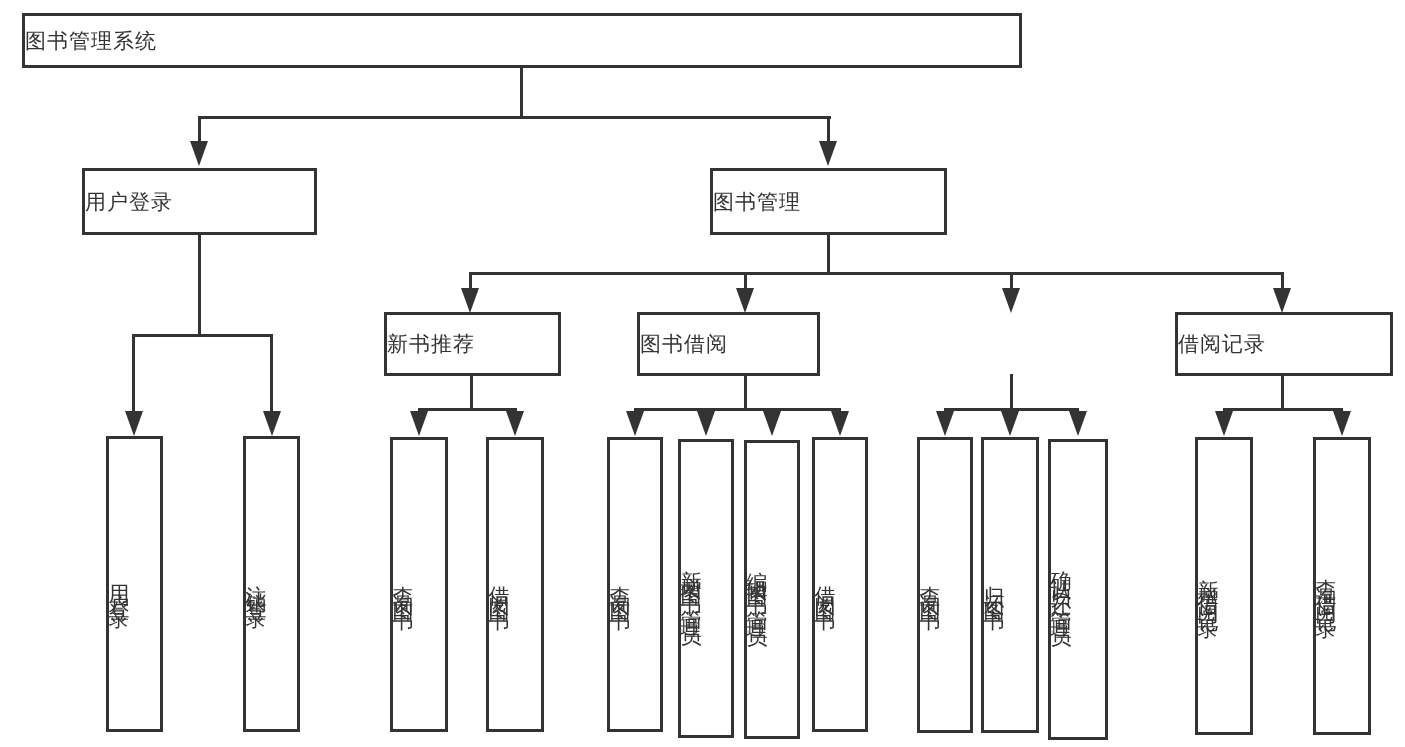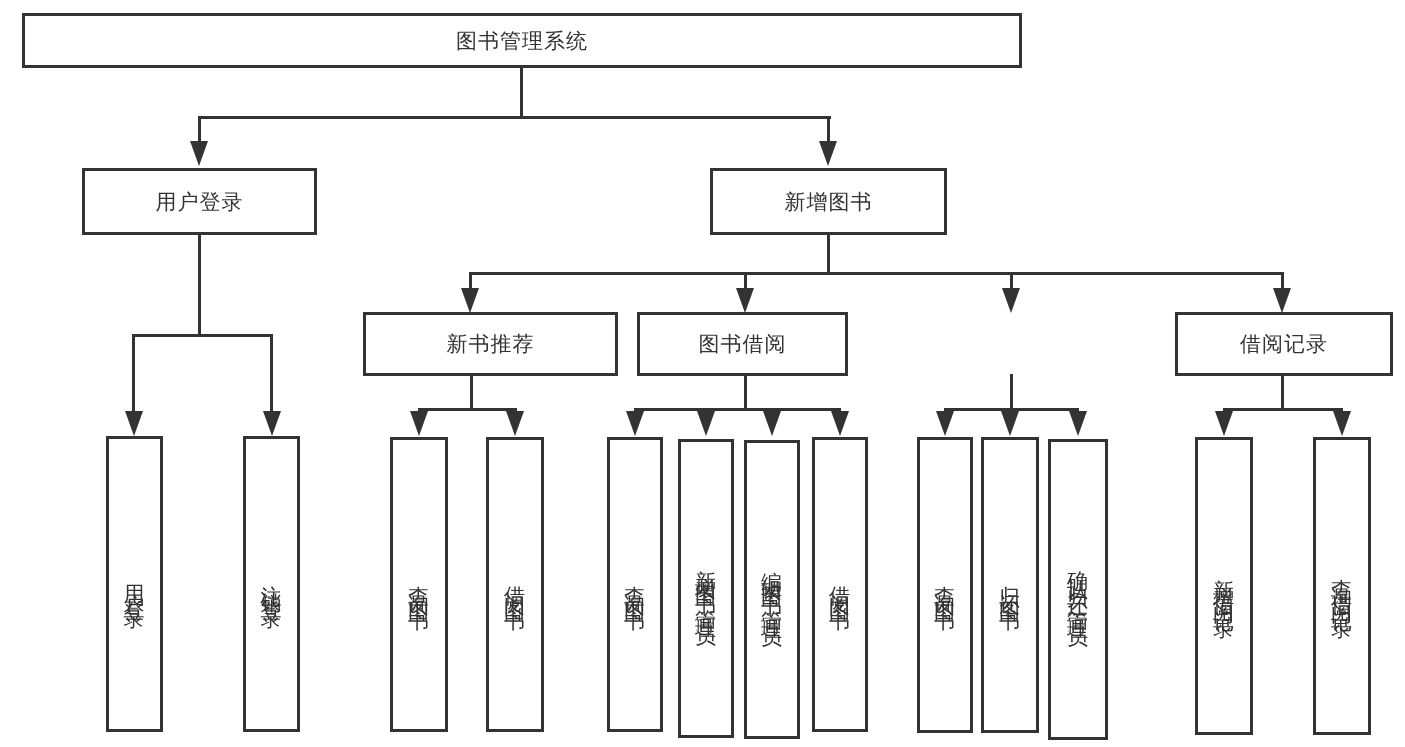--- a/index.html
+++ b/index.html
@@ -2,21 +2,21 @@
 <html><head>
 <meta charset="utf-8">
 <style>
   html,body{margin:0;padding:0;background:#ffffff;}
   .canvas{
     position:relative;width:1405px;height:747px;background:#ffffff;overflow:hidden;
     font-family:"Liberation Sans","DejaVu Sans",sans-serif;color:#333333;
   }
   .box{
     position:absolute;border:3px solid #333333;background:#ffffff;box-sizing:border-box;
-    display:flex;align-items:center;justify-content:center;
+    display:flex;align-items:center;justify-content:flex-start;
   }
   .box span{font-size:21px;letter-spacing:1px;color:#333333;white-space:nowrap;}
   .leaf span{
     writing-mode:vertical-rl;text-orientation:mixed;
     font-size:21px;letter-spacing:8px;line-height:1;white-space:nowrap;
   }
   .hline,.vline{position:absolute;background:#333333;}
   .arrow{
     position:absolute;width:0;height:0;
     border-left:9px solid transparent;border-right:9px solid transparent;
@@ -40,21 +40,21 @@
   <div class="hline" style="left:198px;top:116px;width:633px;height:3px"></div>
   <div class="vline" style="left:198px;top:116px;width:3px;height:26px"></div>
   <div class="arrow" style="left:190px;top:141px"></div>
   <div class="vline" style="left:827px;top:116px;width:3px;height:26px"></div>
   <div class="arrow" style="left:819px;top:141px"></div>
 
   <div class="box" style="left:82px;top:168px;width:235px;height:67px">
     <span>用户登录</span>
   </div>
   <div class="box" style="left:710px;top:168px;width:237px;height:67px">
-    <span>新增图书</span>
+    <span>图书管理</span>
   </div>
 
   <div class="vline" style="left:198px;top:234px;width:3px;height:102px"></div>
   <div class="hline" style="left:132px;top:334px;width:141px;height:3px"></div>
   <div class="vline" style="left:132px;top:334px;width:3px;height:78px"></div>
   <div class="arrow" style="left:125px;top:411px"></div>
   <div class="vline" style="left:270px;top:334px;width:3px;height:78px"></div>
   <div class="arrow" style="left:263px;top:411px"></div>
 
   <div class="box leaf" style="left:106px;top:436px;width:57px;height:296px">
@@ -68,24 +68,24 @@
   <div class="hline" style="left:469px;top:272px;width:814px;height:3px"></div>
   <div class="vline" style="left:469px;top:272px;width:3px;height:17px"></div>
   <div class="arrow" style="left:461px;top:288px"></div>
   <div class="vline" style="left:744px;top:272px;width:3px;height:17px"></div>
   <div class="arrow" style="left:736px;top:288px"></div>
   <div class="vline" style="left:1010px;top:272px;width:3px;height:17px"></div>
   <div class="arrow" style="left:1002px;top:288px"></div>
   <div class="vline" style="left:1281px;top:272px;width:3px;height:17px"></div>
   <div class="arrow" style="left:1273px;top:288px"></div>
 
-  <div class="box" style="left:363px;top:312px;width:255px;height:64px">
+  <div class="box" style="left:384px;top:312px;width:177px;height:64px">
     <span>新书推荐</span>
   </div>
-  <div class="box" style="left:637px;top:312px;width:211px;height:64px">
+  <div class="box" style="left:637px;top:312px;width:183px;height:64px">
     <span>图书借阅</span>
   </div>
   <div class="box" style="left:1175px;top:312px;width:218px;height:64px">
     <span>借阅记录</span>
   </div>
 
   <div class="vline" style="left:470px;top:374px;width:3px;height:36px"></div>
   <div class="hline" style="left:418px;top:408px;width:99px;height:3px"></div>
   <div class="arrow" style="left:410px;top:411px"></div>
   <div class="arrow" style="left:506px;top:411px"></div>

